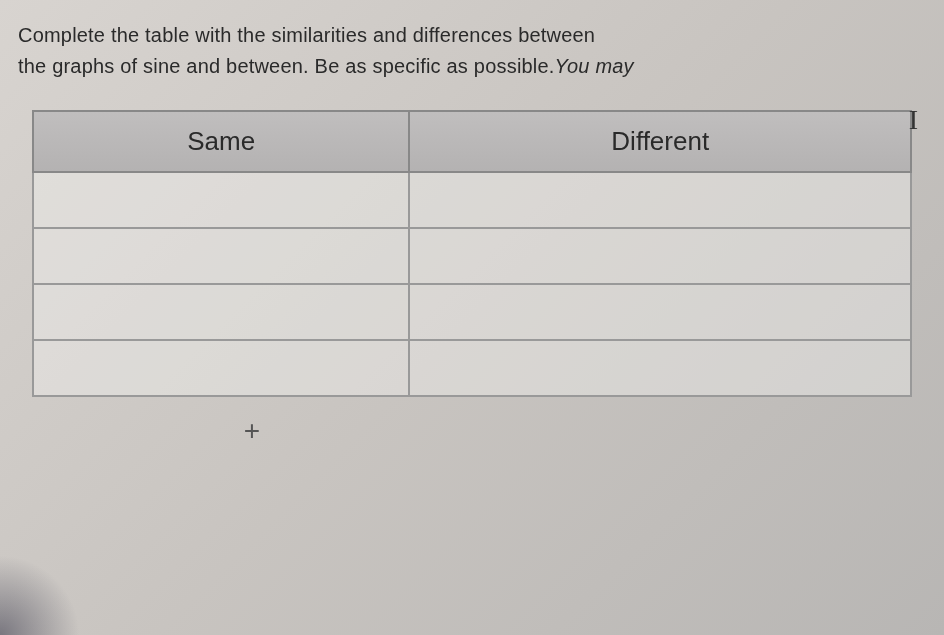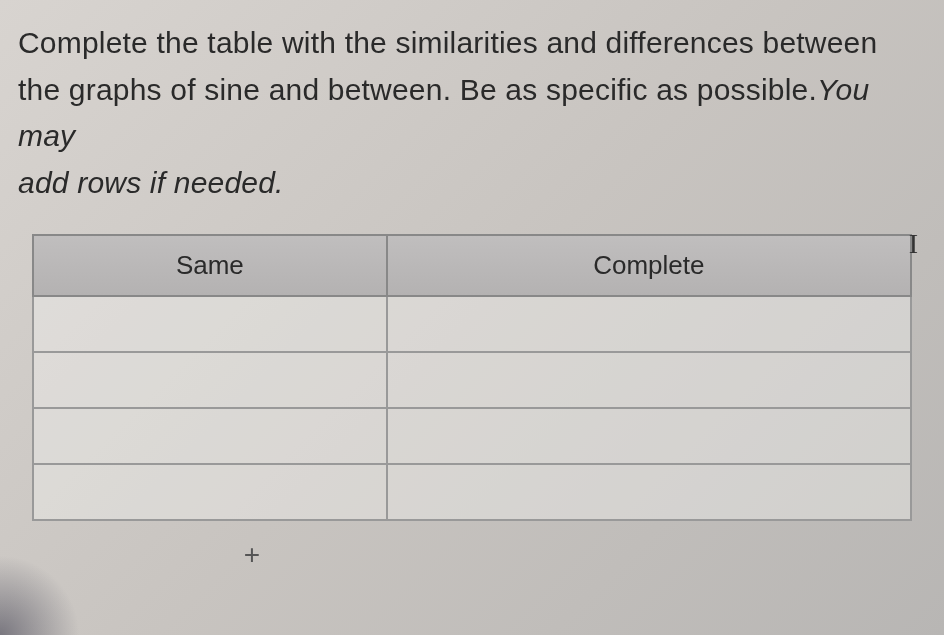--- a/index.html
+++ b/index.html
@@ -10,21 +10,21 @@
     body {
       width: 944px;
       height: 635px;
       background: linear-gradient(135deg, #d8d4d0 0%, #c8c4c0 50%, #b8b6b4 100%);
       font-family: Arial, Helvetica, sans-serif;
       padding: 20px 18px;
       position: relative;
       overflow: hidden;
     }
     .instructions {
-      font-size: 30px;
+      font-size: 20px;
       line-height: 1.55;
       color: #2a2a2a;
       font-weight: 500;
       margin-bottom: 28px;
       letter-spacing: 0.2px;
     }
     .italic-part {
       font-style: italic;
     }
     .table-container {
@@ -75,30 +75,29 @@
       height: 80px;
       background: radial-gradient(circle at 0 100%, rgba(40,40,60,0.5) 0%, transparent 70%);
     }
   </style>
 </head>
 <body>
 
 <div class="instructions">
   <span>Complete the table with the similarities and differences between</span><br>
   <span>the graphs of sine and between. Be as specific as possible.</span><span class="italic-part">You may</span><br>
-  <span class="italic-part">add rows if needed.</span>
 </div>
 
 <div class="table-container">
   <table>
     <thead>
       <tr>
         <th>Same</th>
         <th>
-          <span>Complete</span>
+          <span>Different</span>
           <span class="cursor-mark">I</span>
         </th>
       </tr>
     </thead>
     <tbody>
       <tr>
         <td></td>
         <td></td>
       </tr>
       <tr>

